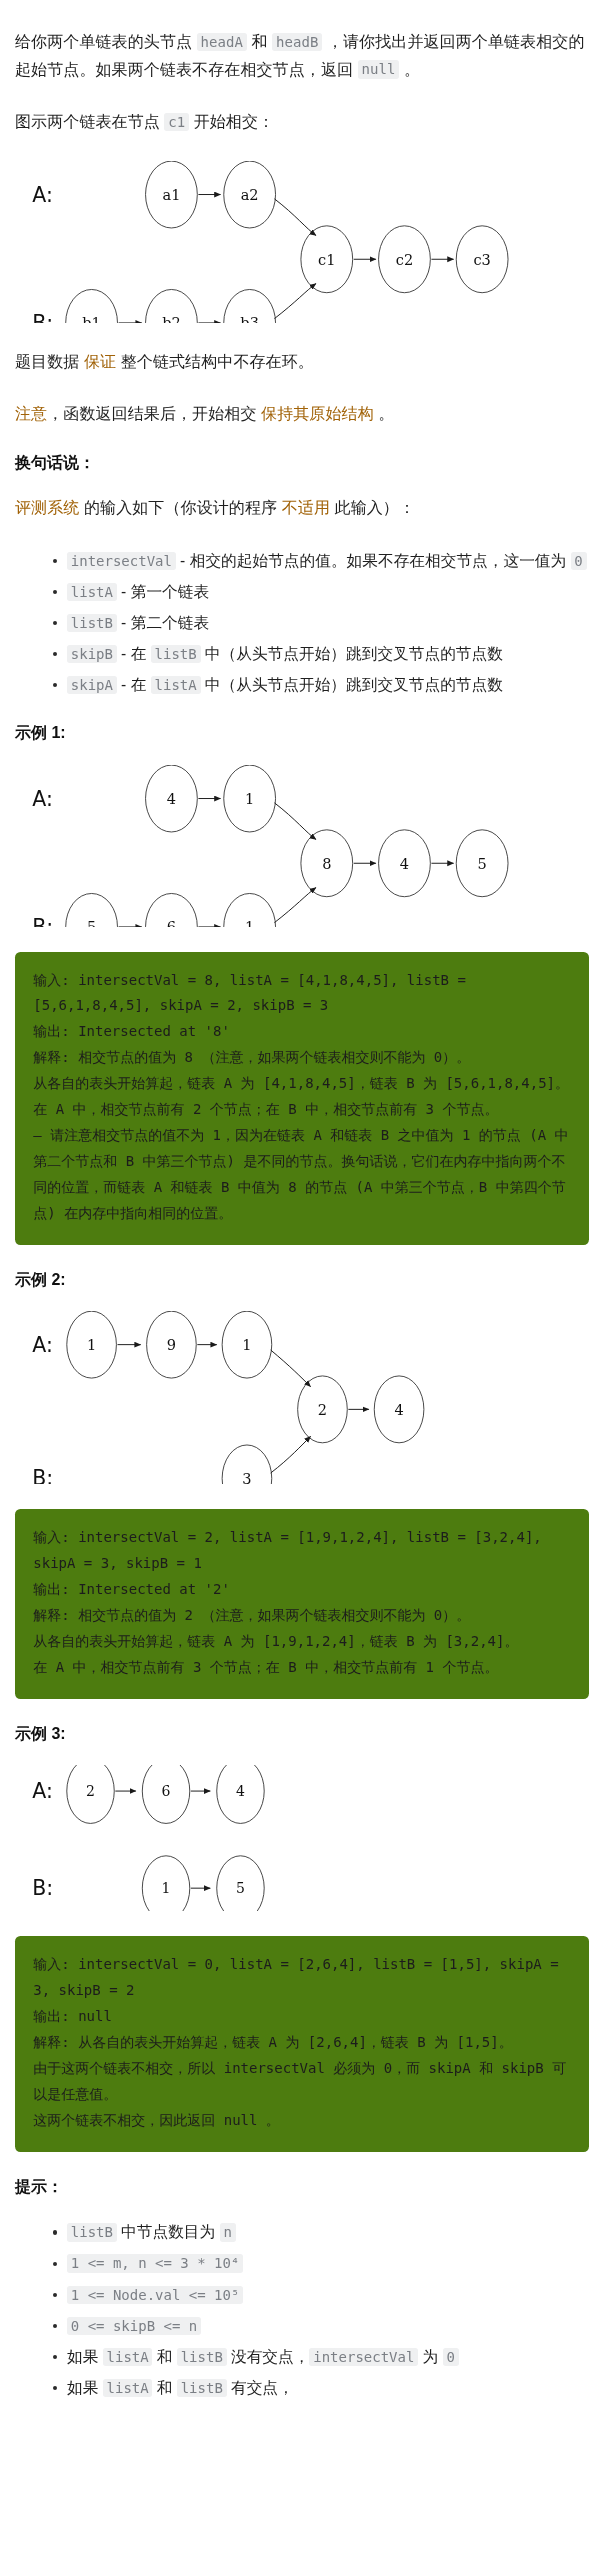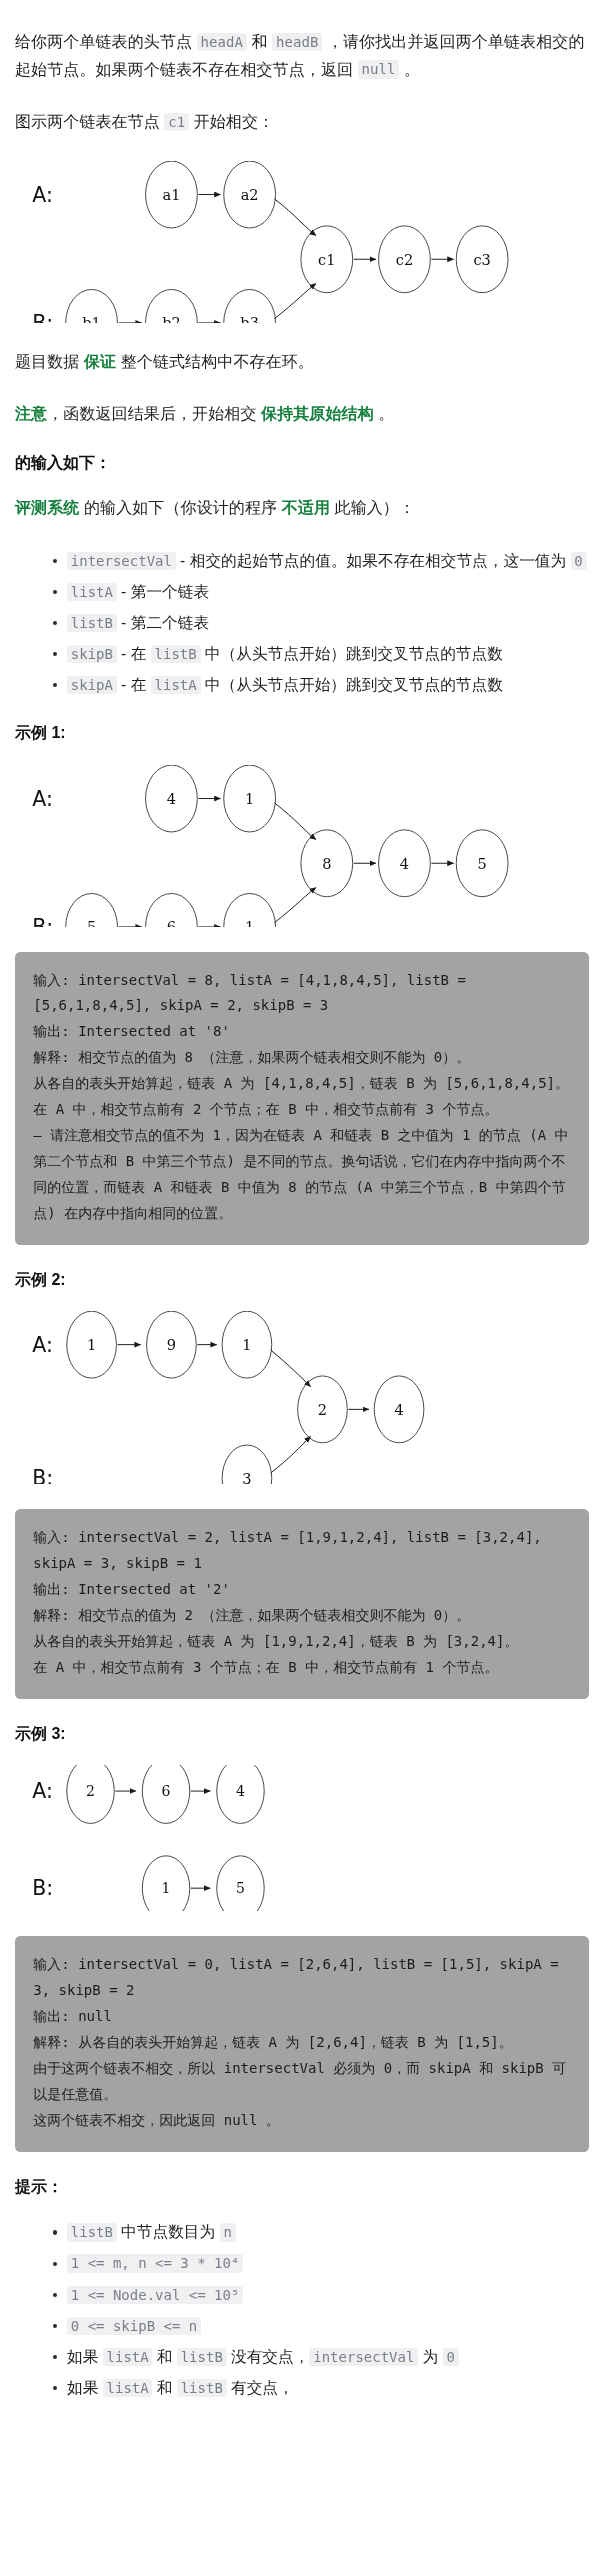--- a/index.html
+++ b/index.html
@@ -29,21 +29,21 @@
   code.inline {
     background: #eff0f1;
     color: #7b7f85;
     font-family: "DejaVu Sans Mono", "Liberation Mono", monospace;
     font-size: 14px;
     padding: 1.1px 3.8px;
     border-radius: 2.7px;
     white-space: nowrap;
     margin-top: 36px;
   }
-  strong.b { font-weight: bold; color: #15803d; }
+  strong.b { font-weight: normal; color: #a16207; }
 
   h3.sec {
     font-size: 16px;
     font-weight: bold;
     color: #101010;
     margin: 0 0 20.5px 0;
   }
   h3.sec.big { margin-top: 18px; }
 
   ul.bullets {
@@ -62,21 +62,21 @@
     content: "";
     position: absolute;
     left: -14px;
     top: 12px;
     width: 4.3px; height: 4.3px;
     border-radius: 50%;
     background: #2b2b2b;
   }
 
   .codeblock {
-    background: #a3a3a3;
+    background: #4d7c0f;
     border-radius: 5.4px;
     padding: 16px 18.3px 18.3px 18.3px;
     margin: 0 0 25px 0;
     font-family: "DejaVu Sans Mono", "Liberation Mono", monospace;
     font-size: 14px;
     line-height: 1.85;
     color: #1c1c1c;
     white-space: pre-wrap;
     word-break: break-word;
   }
@@ -133,21 +133,21 @@
         <text x="32" y="62">A:</text>
         <text x="32" y="300">B:</text>
       </g>
     </svg>
   </div>
 
   <p class="para"><span>题目数据 </span><strong class="b">保证</strong><span> 整个链式结构中不存在环。</span></p>
 
   <p class="para"><strong class="b">注意</strong><span>，函数返回结果后，开始相交 </span><strong class="b">保持其原始结构</strong><span> 。</span></p>
 
-  <h3 class="sec">的输入如下：</h3>
+  <h3 class="sec">换句话说：</h3>
 
   <p class="para"><strong class="b">评测系统</strong><span> 的输入如下（你设计的程序 </span><strong class="b">不适用</strong><span> 此输入）：</span></p>
 
   <ul class="bullets">
     <li><code class="inline">intersectVal</code><span> - 相交的起始节点的值。如果不存在相交节点，这一值为 </span><code class="inline">0</code></li>
     <li><code class="inline">listA</code><span> - 第一个链表</span></li>
     <li><code class="inline">listB</code><span> - 第二个链表</span></li>
     <li><code class="inline">skipB</code><span> - 在 </span><code class="inline">listB</code><span> 中（从头节点开始）跳到交叉节点的节点数</span></li>
     <li><code class="inline">skipA</code><span> - 在 </span><code class="inline">listA</code><span> 中（从头节点开始）跳到交叉节点的节点数</span></li>
   </ul>

